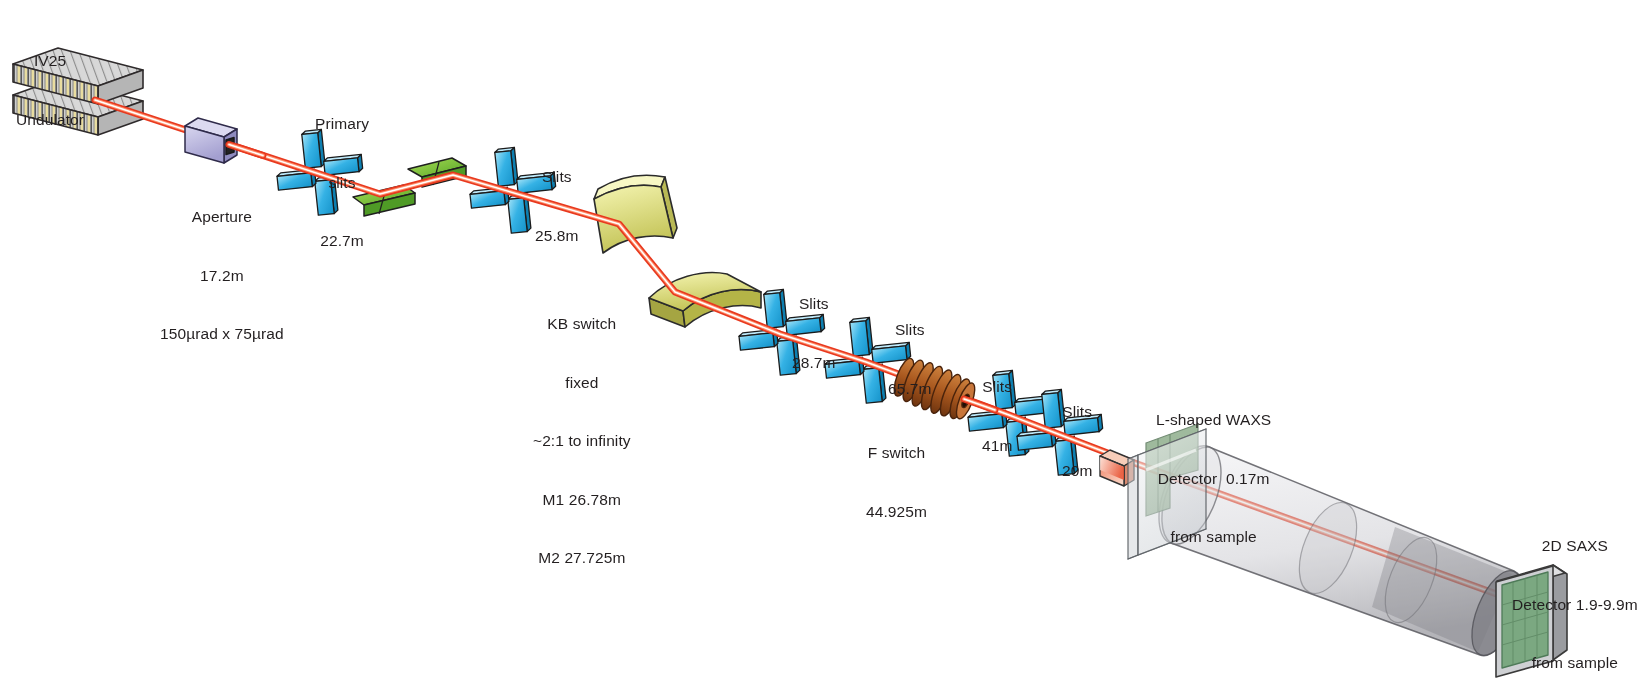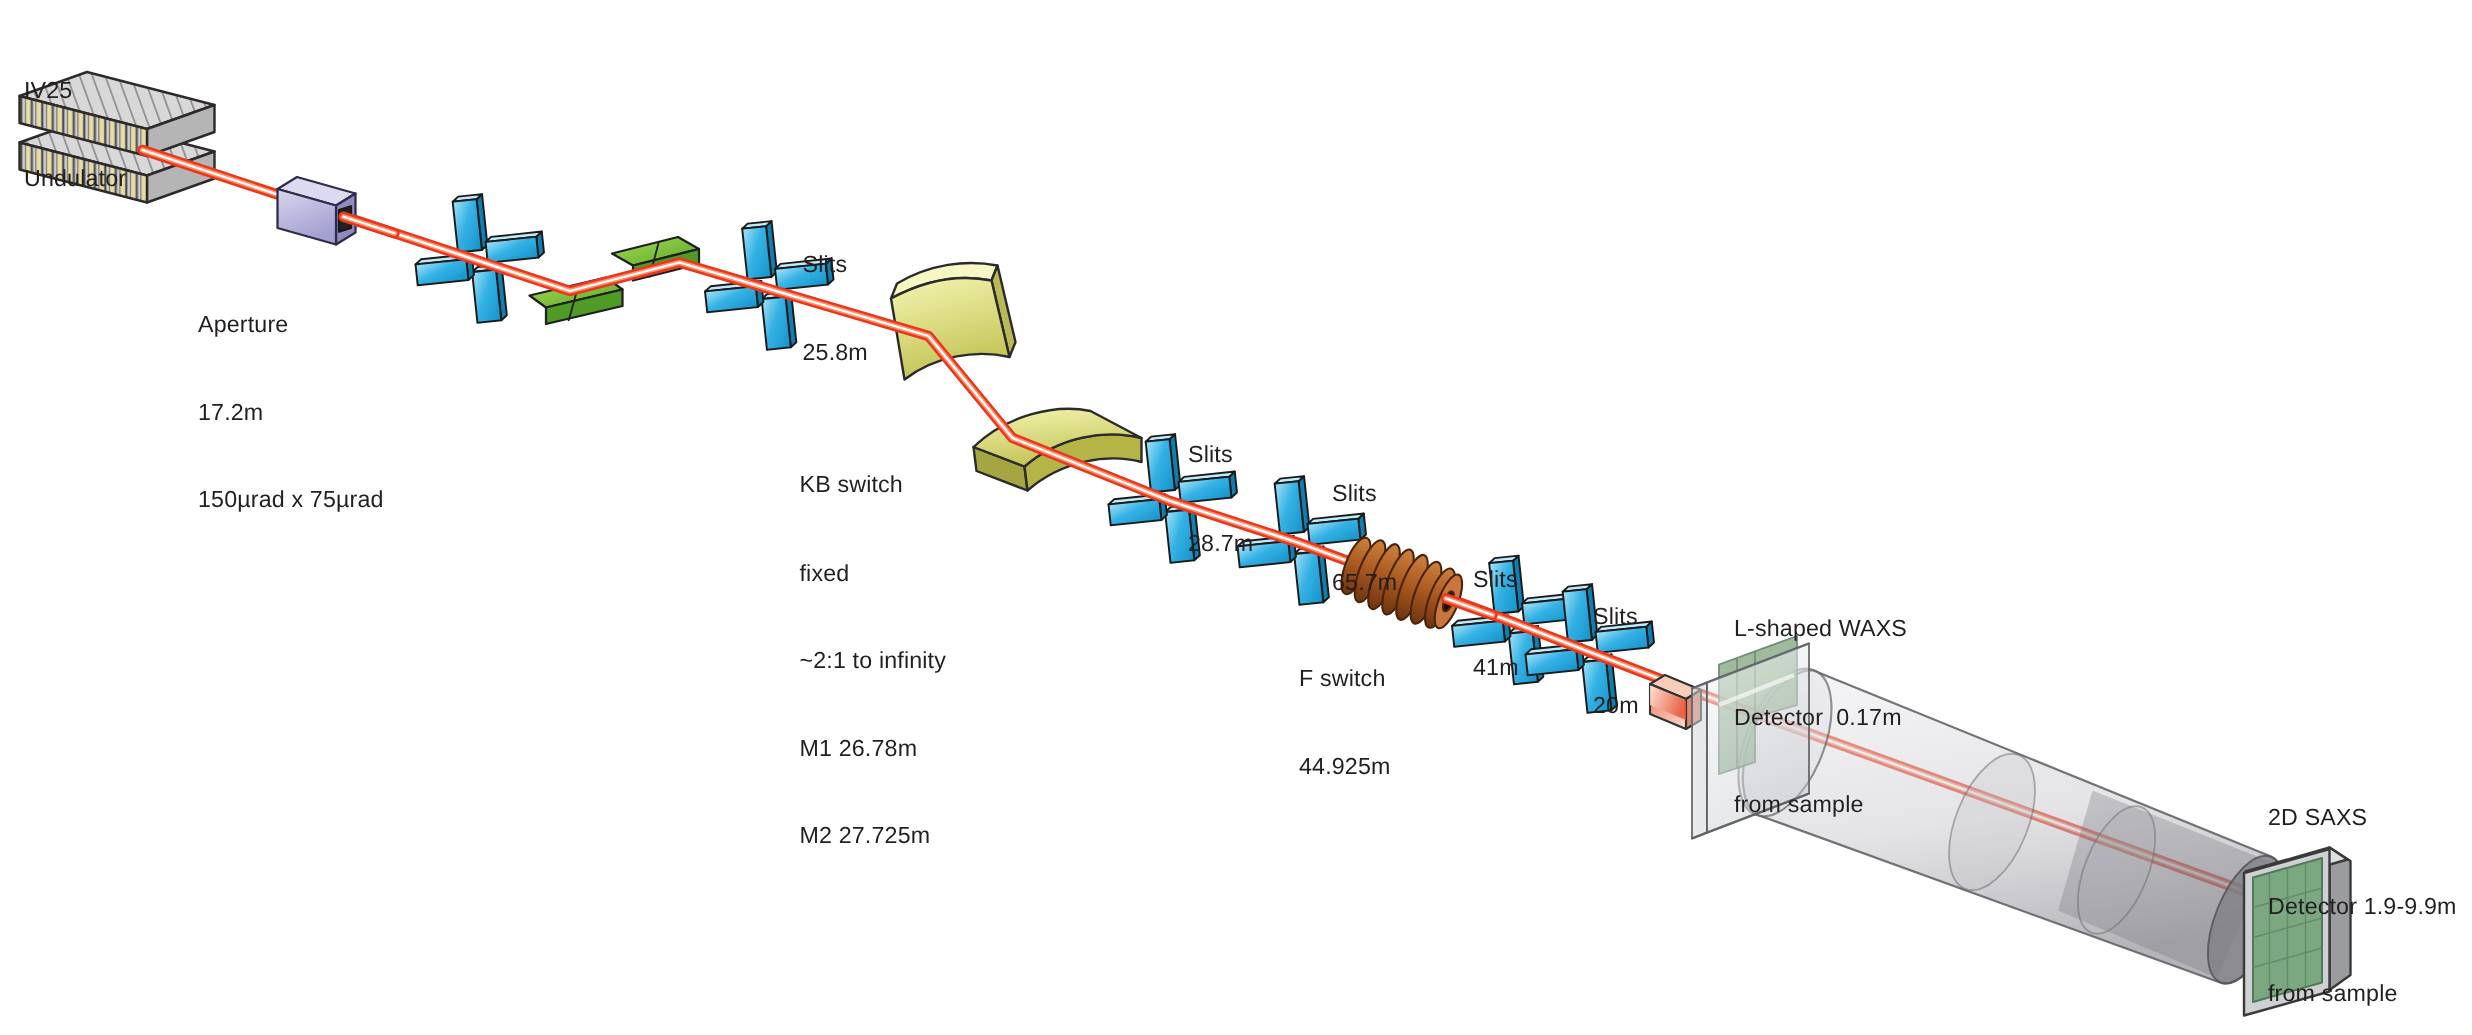--- a/index.html
+++ b/index.html
@@ -1,17 +1,17 @@
 <!DOCTYPE html>
 <html><head>
 <meta charset="utf-8">
 <style>
   html,body{margin:0;padding:0;background:#ffffff;}
   #stage{position:relative;width:1648px;height:690px;background:#ffffff;overflow:hidden;
-         font-family:"Liberation Sans", sans-serif;}
+         font-family:"Liberation Sans", sans-serif;text-align:center;}
   #art{position:absolute;left:0;top:0;}
   .lbl{position:absolute;color:#231f20;font-size:15.5px;line-height:19.5px;
        letter-spacing:0.1px;white-space:pre;}
   .lbl span{display:block;}
 </style>
 </head>
 <body>
 
 <div id="stage">
 
@@ -204,21 +204,26 @@
       <line x1="1502" y1="625" x2="1548" y2="612"></line>
       <line x1="1502" y1="645" x2="1548" y2="632"></line>
     </g>
   </g>
 </svg>
 
 <div class="lbl" style="left:16px;top:12px">
   <span>IV25</span>
   <span>Undulator</span>
 </div>
-<div class="lbl" style="left:132px;top:168px">
+<div class="lbl" style="left:315px;top:75px">
+  <span>Primary</span>
+  <span>slits</span>
+  <span>22.7m</span>
+</div>
+<div class="lbl" style="left:160px;top:168px">
   <span>Aperture</span>
   <span>17.2m</span>
   <span>150µrad x 75µrad</span>
 </div>
 <div class="lbl" style="left:535px;top:128px">
   <span>Slits</span>
   <span>25.8m</span>
 </div>
 <div class="lbl" style="left:533px;top:275px">
   <span>KB switch</span>

